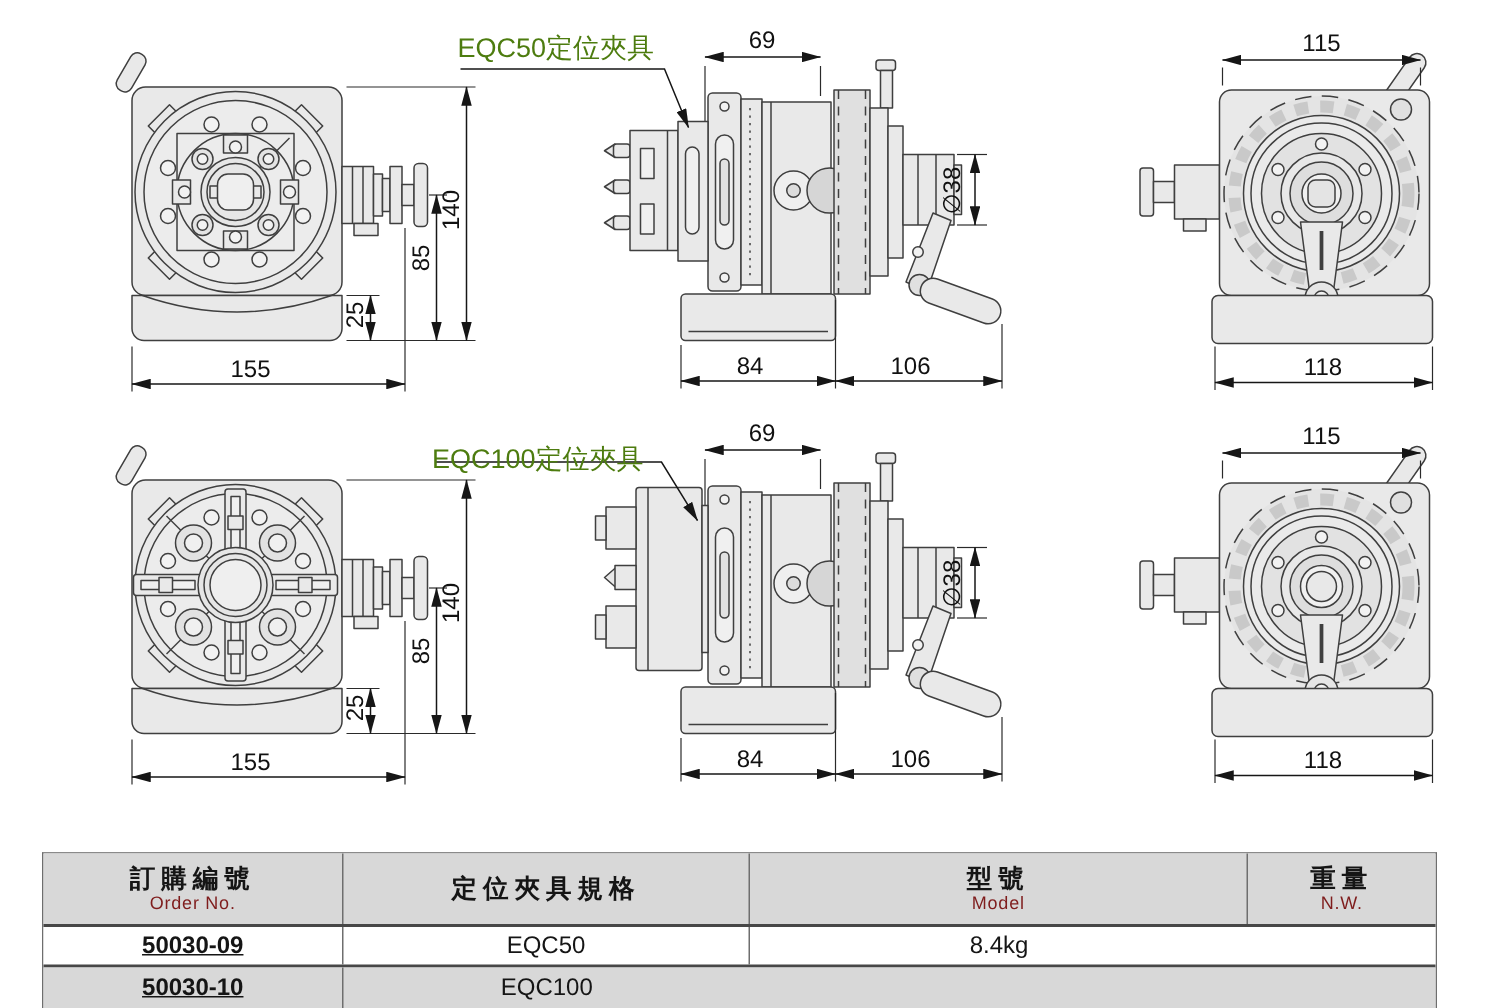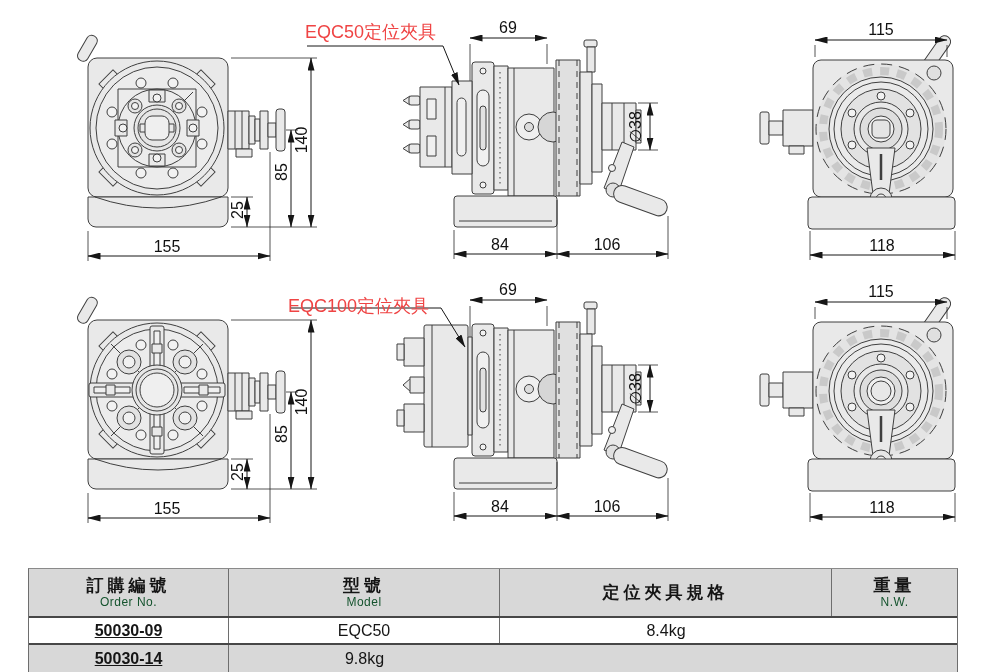--- a/index.html
+++ b/index.html
@@ -11,33 +11,33 @@
   .part rect,.part circle,.part path,.part polygon{fill:#e9e9e9;stroke:#3f3f3f;stroke-width:1;stroke-linejoin:round;}
   .part line{stroke:#3f3f3f;stroke-width:1;fill:none;}
   .teeth{stroke:#3f3f3f;stroke-width:6;stroke-dasharray:6 5;fill:none;}
   .ticks{stroke:#4a4a4a;stroke-width:9;stroke-dasharray:1.5 3.5;fill:none;}
   .xl line{stroke:#2a2a2a;stroke-width:0.8;}
   .dl line,polyline.dl{stroke:#161616;stroke-width:1;fill:none;}
 
   
   .dim{position:absolute;font-size:16px;color:#111;white-space:nowrap;transform:translate(-50%,-50%);}
   .dim.rot{transform:translate(-50%,-50%) rotate(-90deg);}
-  .callout{position:absolute;font-size:18px;color:#ef4444;white-space:nowrap;}
+  .callout{position:absolute;font-size:18px;color:#4d7c0f;white-space:nowrap;}
 
   
   .spec-table{position:absolute;left:28px;top:568px;width:930px;height:106px;
               border:1px solid #6e6e6e;border-top:1px solid #8a8a8a;box-sizing:border-box;
               display:grid;grid-template-rows:49px 27px 28px;font-size:16px;color:#151515;}
   .trow{display:grid;grid-template-columns:200px 271px 332px 125px;}
   .trow > div{display:flex;flex-direction:column;align-items:center;justify-content:center;
               border-right:1px solid #6e6e6e;box-sizing:border-box;}
   .trow > div:last-child{border-right:none;}
   .thead{background:#d8d8d8;border-bottom:2px solid #474747;}
   .thead .zh{font-size:17px;font-weight:bold;letter-spacing:4px;line-height:20px;}
-  .thead .en{font-size:12px;letter-spacing:0.5px;color:#14532d;line-height:13px;}
+  .thead .en{font-size:12px;letter-spacing:0.5px;color:#7f1d1d;line-height:13px;}
   .data-row{background:#ffffff;border-bottom:2px solid #474747;}
   .data-row.alt{background:#d8d8d8;border-bottom:none;}
   .col-order{font-weight:bold;text-decoration:underline;}
 </style>
 </head>
 <body>
 
 <div id="canvas">
 
 <svg class="art" width="990" height="672" viewBox="0 0 990 672">
@@ -315,36 +315,36 @@
 <div class="dim" style="left:882px;top:508px">118</div>
 <div class="callout" style="left:288px;top:294px">EQC100定位夾具</div>
 
 <div class="spec-table">
   <div class="trow thead">
     <div>
       <div class="zh">訂購編號</div>
       <div class="en">Order No.</div>
     </div>
     <div>
+      <div class="zh">定位夾具規格</div>
+      <div class="en"></div>
+    </div>
+    <div>
       <div class="zh">型號</div>
       <div class="en">Model</div>
-    </div>
-    <div>
-      <div class="zh">定位夾具規格</div>
-      <div class="en"></div>
     </div>
     <div>
       <div class="zh">重量</div>
       <div class="en">N.W.</div>
     </div>
   </div>
   <div class="trow data-row">
     <div class="col-order">50030-09</div>
     <div>EQC50</div>
     <div>8.4kg</div>
   </div>
   <div class="trow data-row alt">
-    <div class="col-order">50030-14</div>
-    <div>9.8kg</div>
+    <div class="col-order">50030-10</div>
+    <div>EQC100</div>
   </div>
 </div>
 
 </div>
 
 </body></html>

